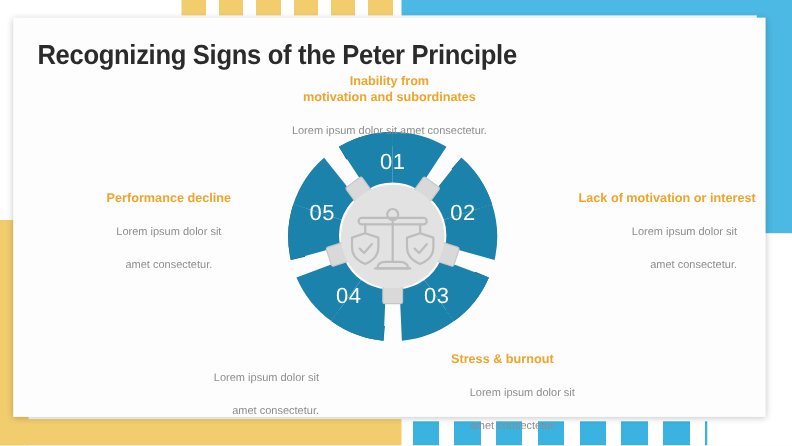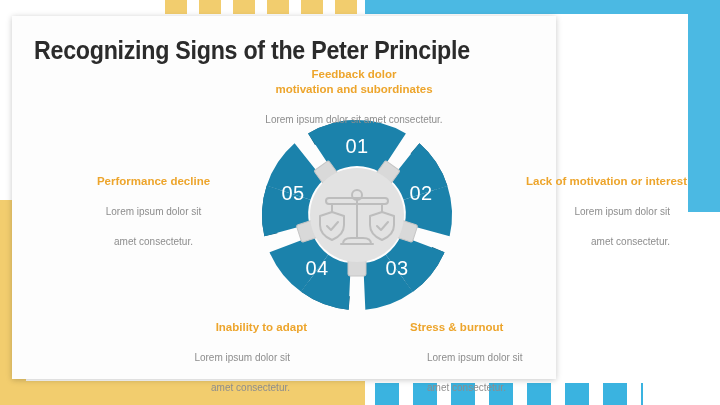--- a/index.html
+++ b/index.html
@@ -34,21 +34,21 @@
   }
   #deco-bottom-stripes{
     position:absolute;left:375px;bottom:0;width:268px;height:22px;
     background:repeating-linear-gradient(to right,
       #3ab3e0 0px, #3ab3e0 24px,
       #ffffff 24px, #ffffff 38px);
   }
 
   
   #slide-card{
-    position:absolute;left:12px;top:16px;width:544px;height:363px;
+    position:absolute;left:12px;top:16px;width:684px;height:363px;
     background:#fdfdfd;
     box-shadow:0 1px 6px rgba(0,0,0,.22);
     z-index:5;
   }
 
   #page-title{
     position:absolute;left:22px;top:20px;
     font-family:"Liberation Sans", sans-serif;
     font-weight:bold;
     font-size:25px;
@@ -214,39 +214,38 @@
       </g>
 
       <text class="seg-number" x="113" y="46">01</text>
       <text class="seg-number" x="177" y="93">02</text>
       <text class="seg-number" x="153" y="168">03</text>
       <text class="seg-number" x="73" y="168">04</text>
       <text class="seg-number" x="49" y="93">05</text>
     </svg>
 
     <div class="callout" id="callout-01">
-      <div class="c-title wrap">Feedback dolor</div>
+      <div class="c-title wrap">Inability from</div>
       <div class="c-title wrap">motivation and subordinates</div>
       <div class="c-body">Lorem ipsum dolor sit amet consectetur.</div>
     </div>
 
     <div class="callout" id="callout-02">
       <div class="c-title">Lack of motivation or interest</div>
       <div class="c-body">Lorem ipsum dolor sit</div>
       <div class="c-body">amet consectetur.</div>
     </div>
 
     <div class="callout" id="callout-03">
       <div class="c-title">Stress &amp; burnout</div>
       <div class="c-body">Lorem ipsum dolor sit</div>
       <div class="c-body">amet consectetur.</div>
     </div>
 
     <div class="callout" id="callout-04">
-      <div class="c-title">Inability to adapt</div>
       <div class="c-body">Lorem ipsum dolor sit</div>
       <div class="c-body">amet consectetur.</div>
     </div>
 
     <div class="callout" id="callout-05">
       <div class="c-title">Performance decline</div>
       <div class="c-body">Lorem ipsum dolor sit</div>
       <div class="c-body">amet consectetur.</div>
     </div>
 

